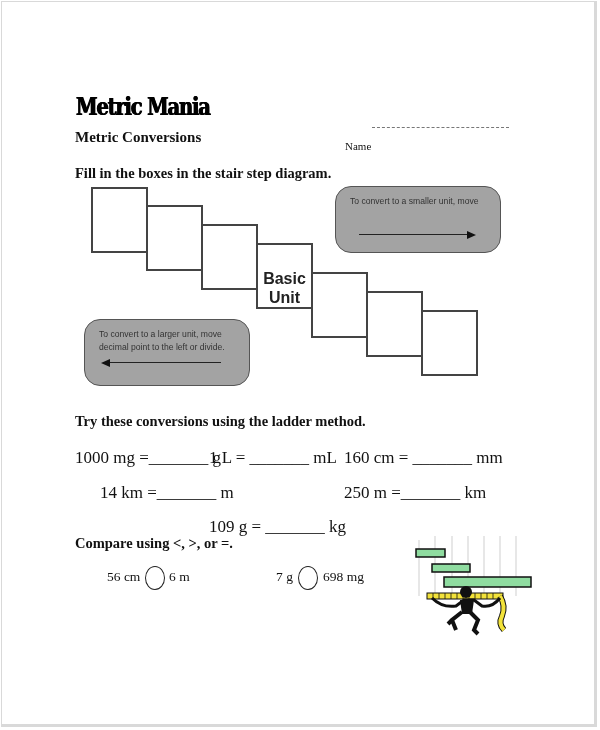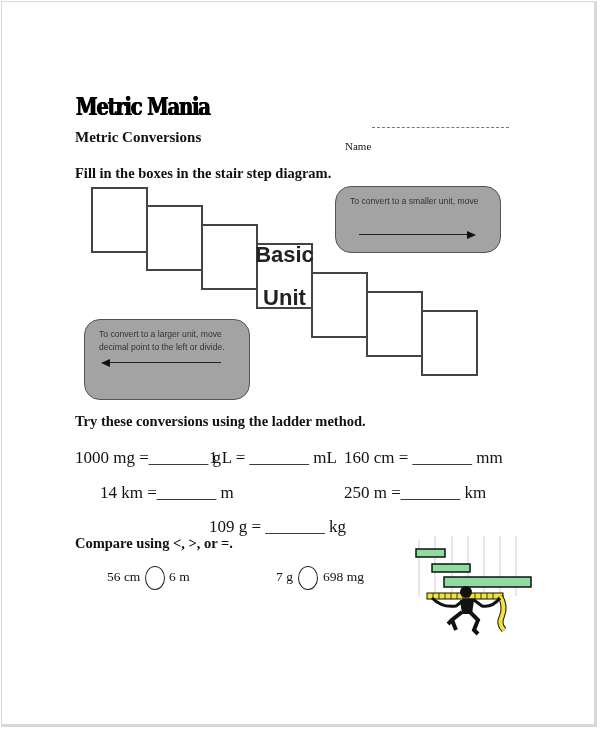--- a/index.html
+++ b/index.html
@@ -5,21 +5,21 @@
   html, body { margin:0; padding:0; }
   body { width:600px; height:730px; background:#ffffff; position:relative; overflow:hidden; font-family:"Liberation Serif", serif; color:#111; }
   .page { position:absolute; left:1px; top:1px; width:596px; height:726px; border-left:1px solid #d9d9d9; border-top:1px solid #d9d9d9; border-right:3px solid #d9d9d9; border-bottom:3px solid #d9d9d9; box-sizing:border-box; }
   .abs { position:absolute; white-space:nowrap; }
   .title { left:76px; top:92px; font-family:"DejaVu Serif", serif; font-weight:bold; font-size:25px; letter-spacing:-1.5px; transform:scaleX(0.78); transform-origin:left top; color:#000; text-shadow:0.6px 0 0 #000, -0.6px 0 0 #000; }
   .subtitle { left:75px; top:129px; font-weight:bold; font-size:15px; }
   .name-label { left:345px; top:117px; font-size:11px;margin-top:23px; }
   .name-line { left:372px; top:127px; width:137px; border-bottom:1px dashed #777; height:0; }
   .section { font-weight:bold; font-size:14.5px; }
   .box { position:absolute; border:2px solid #444; background:#fff; box-sizing:border-box; }
-  .basic { display:flex; flex-direction:column; align-items:center; justify-content:space-between; font-family:"Liberation Sans", sans-serif; font-weight:bold; font-size:22px; line-height:19px; color:#222; }
+  .basic { display:flex; flex-direction:column; align-items:center; justify-content:flex-end; font-family:"Liberation Sans", sans-serif; font-weight:bold; font-size:16px; line-height:19px; color:#222; }
   .note { position:absolute; border:1.5px solid #555; border-radius:16px; background:#a3a3a3; box-sizing:border-box; font-family:"Liberation Sans", sans-serif; font-size:8.6px; line-height:13px; color:#333; padding:8px 0 0 14px; }
   .arrow { position:absolute; height:0; border-top:1.5px solid #222; }
   .arrow-head-r { position:absolute; width:0; height:0; border-top:4px solid transparent; border-bottom:4px solid transparent; border-left:9px solid #111; }
   .arrow-head-l { position:absolute; width:0; height:0; border-top:4px solid transparent; border-bottom:4px solid transparent; border-right:9px solid #111; }
   .conv { font-size:17px; }
   .cmp { font-size:13.5px; }
   .circle { position:absolute; width:20px; height:24px; border:1.5px solid #222; border-radius:50%; box-sizing:border-box; }
 </style>
 </head>
 <body>
@@ -43,21 +43,21 @@
 <div class="box" style="left:311px;top:272px;width:57px;height:66px;"></div>
 <div class="box" style="left:366px;top:291px;width:57px;height:66px;"></div>
 <div class="box" style="left:421px;top:310px;width:57px;height:66px;"></div>
 
 <div class="note" style="left:335px;top:186px;width:166px;height:67px;">
   <div>To convert to a smaller unit, move</div>
 </div>
 <div class="arrow" style="left:359px;top:234px;width:108px;"></div>
 <div class="arrow-head-r" style="left:467px;top:231px;"></div>
 
-<div class="note" style="left:84px;top:319px;width:166px;height:81px;">
+<div class="note" style="left:84px;top:319px;width:166px;height:67px;">
   <div>To convert to a larger unit, move</div>
   <div>decimal  point to the left or divide.</div>
 </div>
 <div class="arrow" style="left:109px;top:362px;width:112px;"></div>
 <div class="arrow-head-l" style="left:101px;top:359px;"></div>
 
 <div class="abs section" style="left:75px;top:413px;">Try these conversions using the ladder method.</div>
 
 <div class="abs conv" style="left:75px;top:448px;">
   <span>1000 mg =</span><span>_______</span> <span>g</span>

